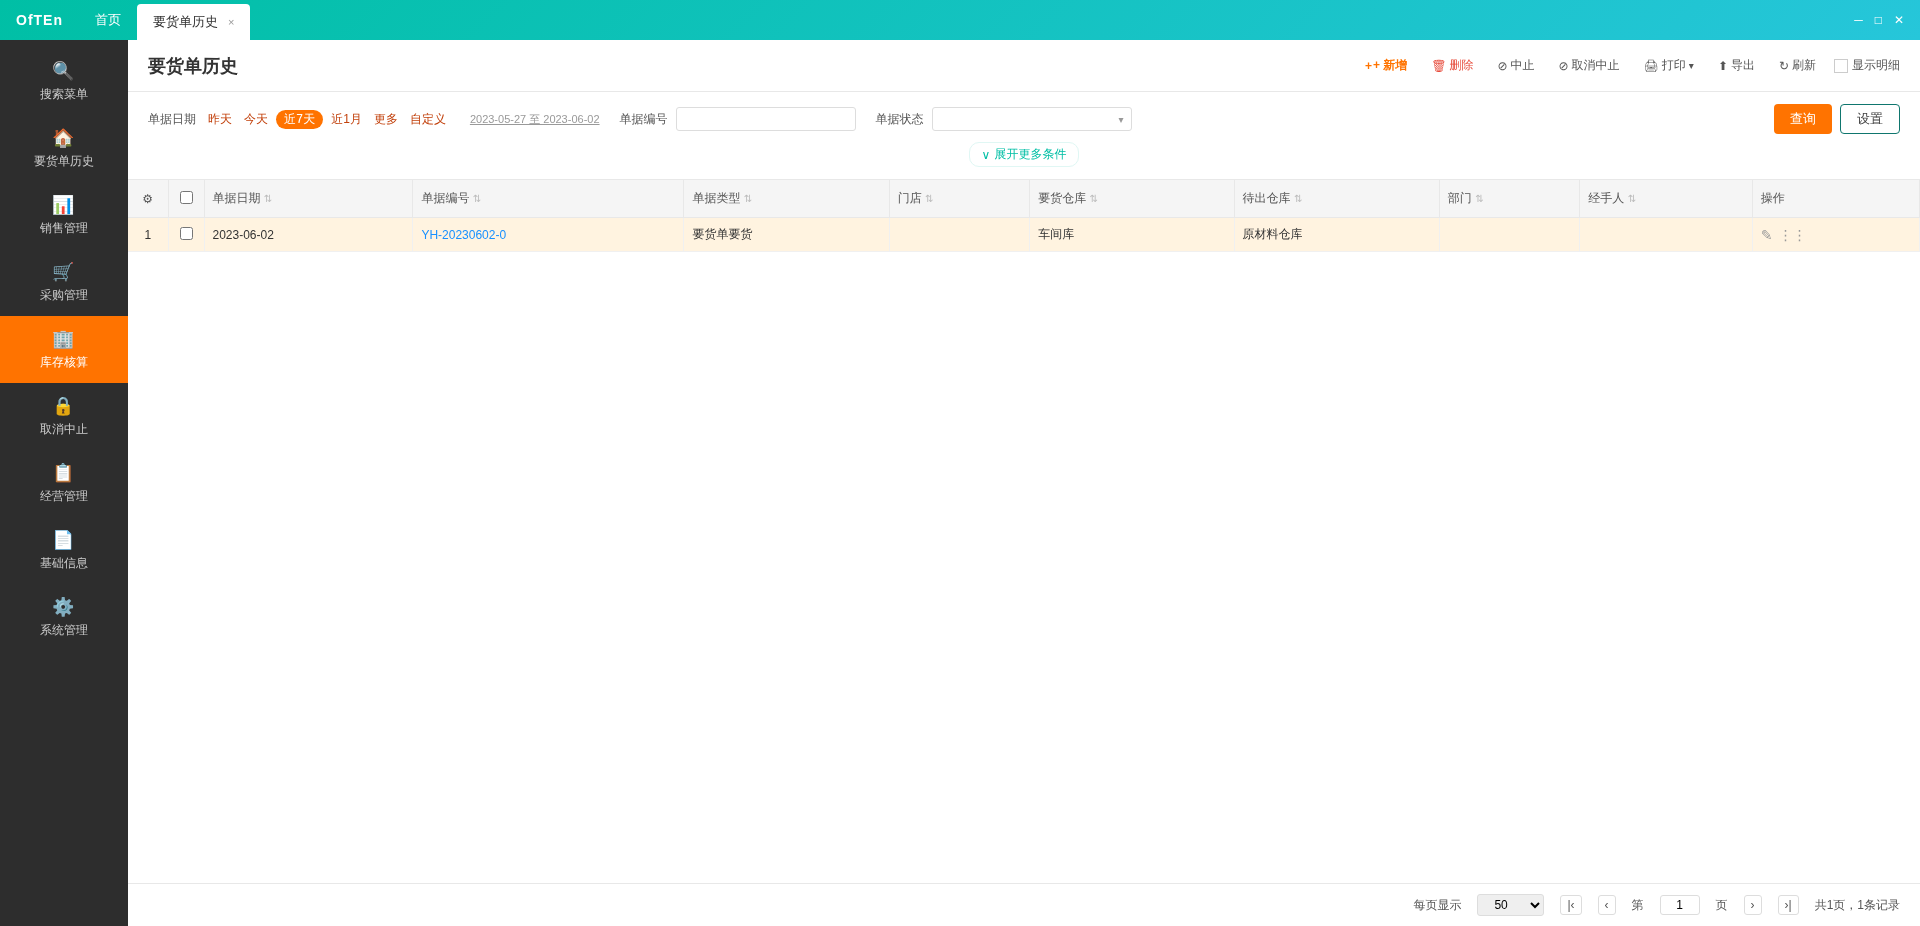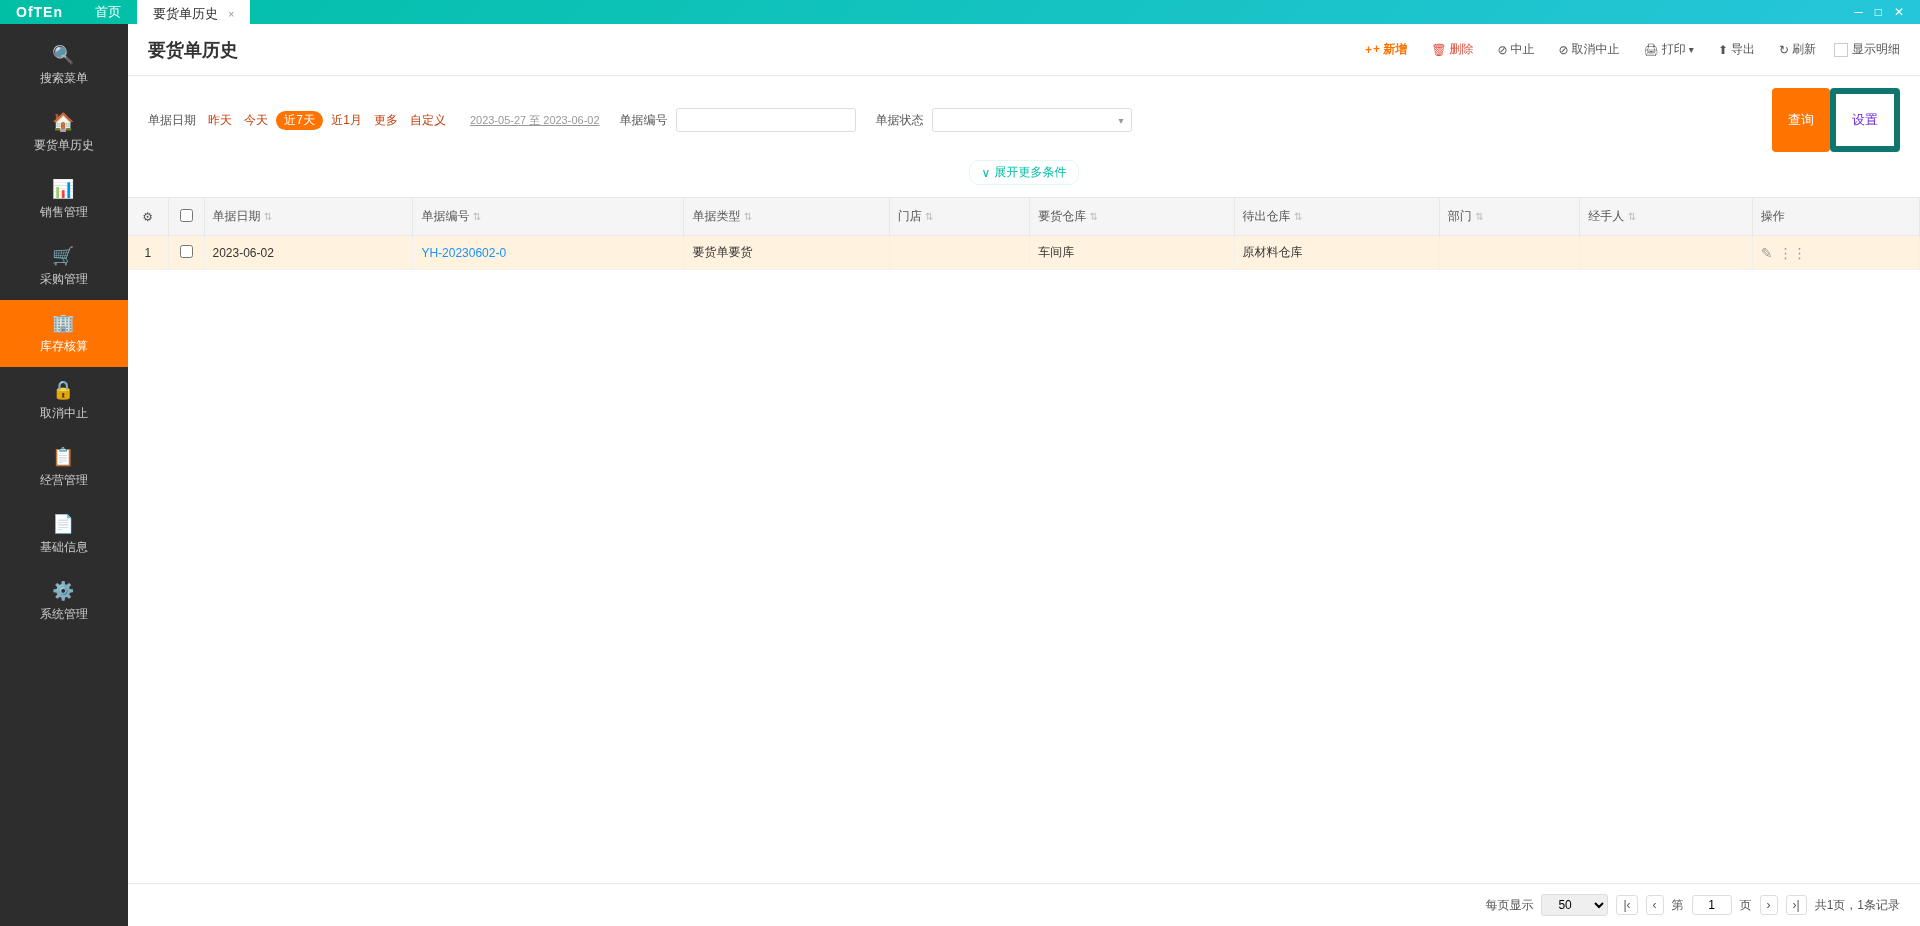--- a/index.html
+++ b/index.html
@@ -1,20 +1,20 @@
 <!DOCTYPE html>
 <html><head>
   <meta charset="utf-8">
   <style>
     * { margin: 0; padding: 0; box-sizing: border-box; }
     body { font-family: 'Microsoft YaHei', Arial, sans-serif; font-size: 13px; background: #f5f5f5; width: 1920px; height: 926px; overflow: hidden; display: flex; flex-direction: column; }
 
     
     .top-bar {
-      height: 24px;
+      height: 40px;
       background: linear-gradient(135deg, #00bfa5, #26c6da);
       display: flex;
       align-items: center;
       padding: 0 0;
       color: white;
       flex-shrink: 0;
     }
     .tab-item {
       height: 40px;
       padding: 0 16px;
@@ -120,21 +120,21 @@
       gap: 3px;
       cursor: pointer;
       font-size: 12px;
       color: #555;
       padding: 4px 6px;
       border-radius: 3px;
     }
     .btn-new { color: #ff7300; font-weight: bold; }
     .btn-danger { color: #e74c3c; }
     .btn-primary { background: #ff7300; color: white; border: none; padding: 6px 16px; border-radius: 4px; cursor: pointer; font-size: 13px; }
-    .btn-secondary { background: white; color: #6d28d9; border: 6px solid #0f766e; padding: 17px 16px; border-radius: 4px; cursor: pointer; font-size: 13px; }
+    .btn-secondary { background: white; color: #404040; border: 1px solid #0f766e; padding: 5px 16px; border-radius: 4px; cursor: pointer; font-size: 13px; }
     .show-detail-btn {
       display: flex;
       align-items: center;
       gap: 4px;
       font-size: 12px;
       color: #555;
       cursor: pointer;
     }
     .checkbox-display { width: 14px; height: 14px; border: 1px solid #ccc; display: inline-block; }
 
@@ -290,21 +290,21 @@
       flex-shrink: 0;
     }
 
     
     .pagination-bar {
       background: white;
       padding: 10px 20px;
       display: flex;
       align-items: center;
       justify-content: flex-end;
-      gap: 8px;
+      gap: 16px;
       font-size: 12px;
       color: #555;
       border-top: 1px solid #e8e8e8;
       flex-shrink: 0;
     }
     .page-size-select {
       border: 1px solid #ddd;
       border-radius: 3px;
       padding: 2px 12px;
       font-size: 12px;
@@ -457,21 +457,21 @@
         <div class="filter-group">
           <span class="filter-label">单据状态</span>
           <div class="select-wrapper">
             <select class="filter-select">
               <option value=""></option>
             </select>
             <span class="select-arrow">▾</span>
           </div>
         </div>
 
-        <div style="margin-left:auto; display:flex; ">
+        <div style="margin-left:auto; display:flex; gap:8px;">
           <button class="btn-primary">查询</button>
           <button class="btn-secondary">设置</button>
         </div>
       </div>
 
       <div class="expand-more">
         <div class="expand-btn">
           <span>∨</span>
           <span>展开更多条件</span>
         </div>

